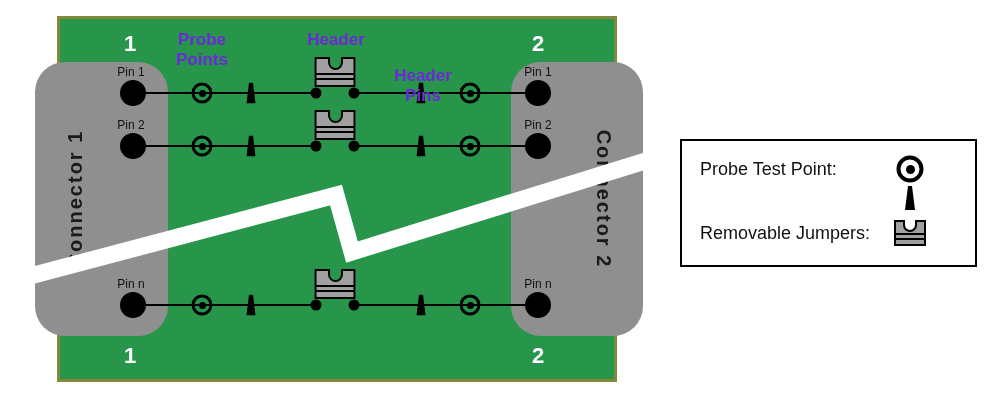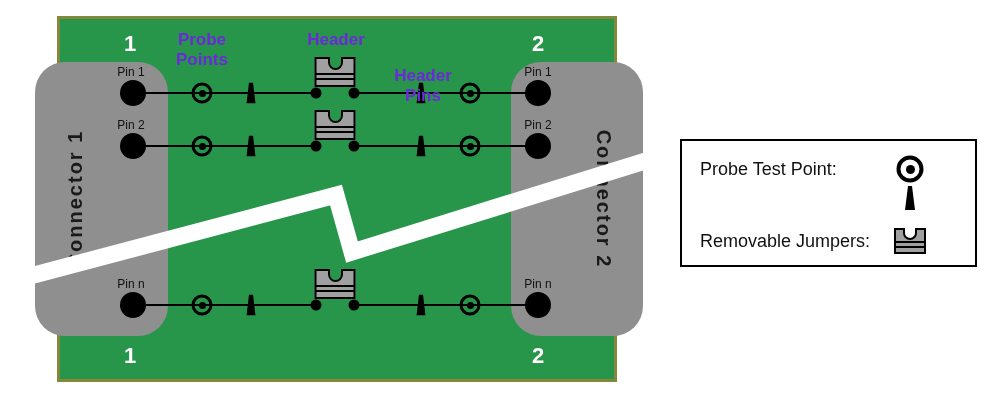--- a/index.html
+++ b/index.html
@@ -63,21 +63,21 @@
 
   
   .band{position:absolute;left:0;top:0;z-index:5;pointer-events:none;}
 
   
   .legend{position:absolute;left:680px;top:139px;width:297px;height:128px;
           border:2px solid #000;background:#fff;z-index:1;}
   .legend-row{position:absolute;left:0;right:0;height:32px;text-align:right;}
   .legend-row.r1{top:12px;}
   .legend-row.r2{top:43px;}
-  .legend-row.r3{top:84px;}
+  .legend-row.r3{top:76px;}
   .legend-label{position:absolute;left:18px;top:50%;transform:translateY(-50%);
                 font-size:18px;color:#111;white-space:nowrap;}
   .legend-icon{position:absolute;left:228px;top:50%;transform:translate(-50%,-50%);}
   .legend-probe{width:27px;height:27px;border:4px solid #000;border-radius:50%;position:relative;}
   .legend-probe::after{content:"";position:absolute;left:50%;top:50%;width:9px;height:9px;
                        border-radius:50%;background:#000;transform:translate(-50%,-50%);}
   .legend-jumper{width:32px;height:26px;background:var(--jumper-gray);
                  border:2px solid #000;position:relative;}
   .legend-jumper .notch{position:absolute;left:50%;top:-2px;transform:translateX(-50%);
                         width:14px;height:12px;background:#fff;border:2px solid #000;

